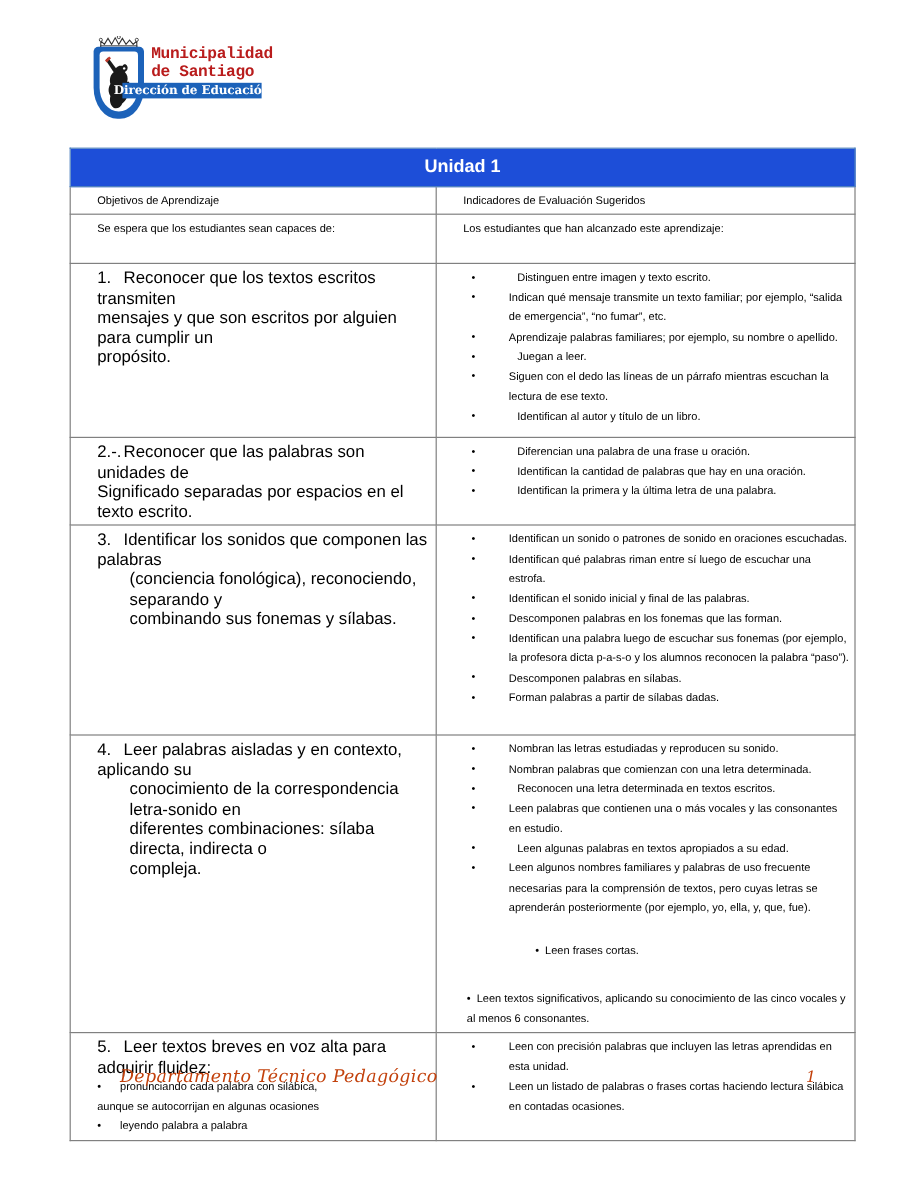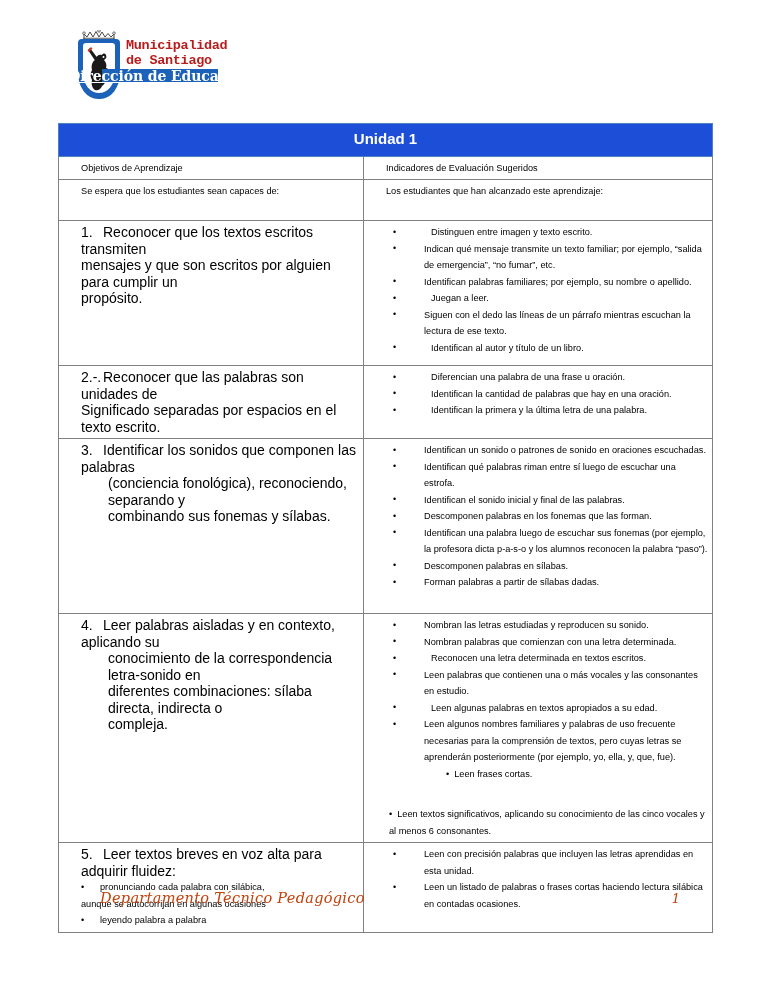--- a/index.html
+++ b/index.html
@@ -87,25 +87,24 @@
     width: 116px;
     height: 13px;
     background: #1c62b9;
     display: flex;
     align-items: center;
     justify-content: center;
   }
   .logo-band span {
     font-family: "DejaVu Serif", serif;
     font-weight: bold;
-    font-size: 14px;
+    font-size: 10px;
     color: #ffffff;
     letter-spacing: -0.1px;
     white-space: nowrap;
-    text-decoration: underline;
   }
 
   
   .doc-table {
     position: absolute;
     left: 58px;
     top: 123px;
     width: 654px;
     border-collapse: collapse;
     table-layout: fixed;
@@ -187,21 +186,21 @@
   }
   ul.blist > li.indent { padding-left: 45px; }
 
   
   .inline-bullet {
     margin: 0;
     font-size: 9.2px;
     line-height: 16.5px;
   }
   .inline-bullet .ib-dot { margin-right: 5px; }
-  .ib-center { padding-left: 60px; }
+  .ib-center { padding-left: 60px; margin-top: 19px; }
   .ib-flush  { padding-left: 3px; margin-top: 24px; }
   .ib-left   { padding-left: 0px; }
   .ib-left .ib-dot { display: inline-block; width: 14px; }
 
   
   .plain { margin: 0; font-size: 9.2px; line-height: 16.5px; }
 
   
   .footer {
     position: absolute;
@@ -295,21 +294,21 @@
     <tr class="row-1">
       <td class="cell-pad-1">
         <p class="obj obj-flow"><span class="obj-num">1.</span><span>Reconocer que los textos escritos transmiten</span></p>
         <p class="obj obj-flow">mensajes  y que son escritos por alguien para cumplir un</p>
         <p class="obj obj-flow">propósito.</p>
       </td>
       <td class="cell-pad-r1">
         <ul class="blist">
           <li class="indent">Distinguen entre imagen y texto escrito.</li>
           <li>Indican qué mensaje transmite un texto familiar; por ejemplo, “salida de emergencia”, “no fumar”, etc.</li>
-          <li>Identifican palabras familiares; por ejemplo, su nombre o apellido.</li>
+          <li>Aprendizaje palabras familiares; por ejemplo, su nombre o apellido.</li>
           <li class="indent">Juegan a leer.</li>
           <li>Siguen con el dedo las líneas de un párrafo mientras escuchan la lectura de ese texto.</li>
           <li class="indent">Identifican al autor y título de un libro.</li>
         </ul>
       </td>
     </tr>
 
     <tr class="row-2">
       <td>
         <p class="obj obj-flow"><span class="obj-num">2.-.</span><span>Reconocer que las palabras son unidades de</span></p>

